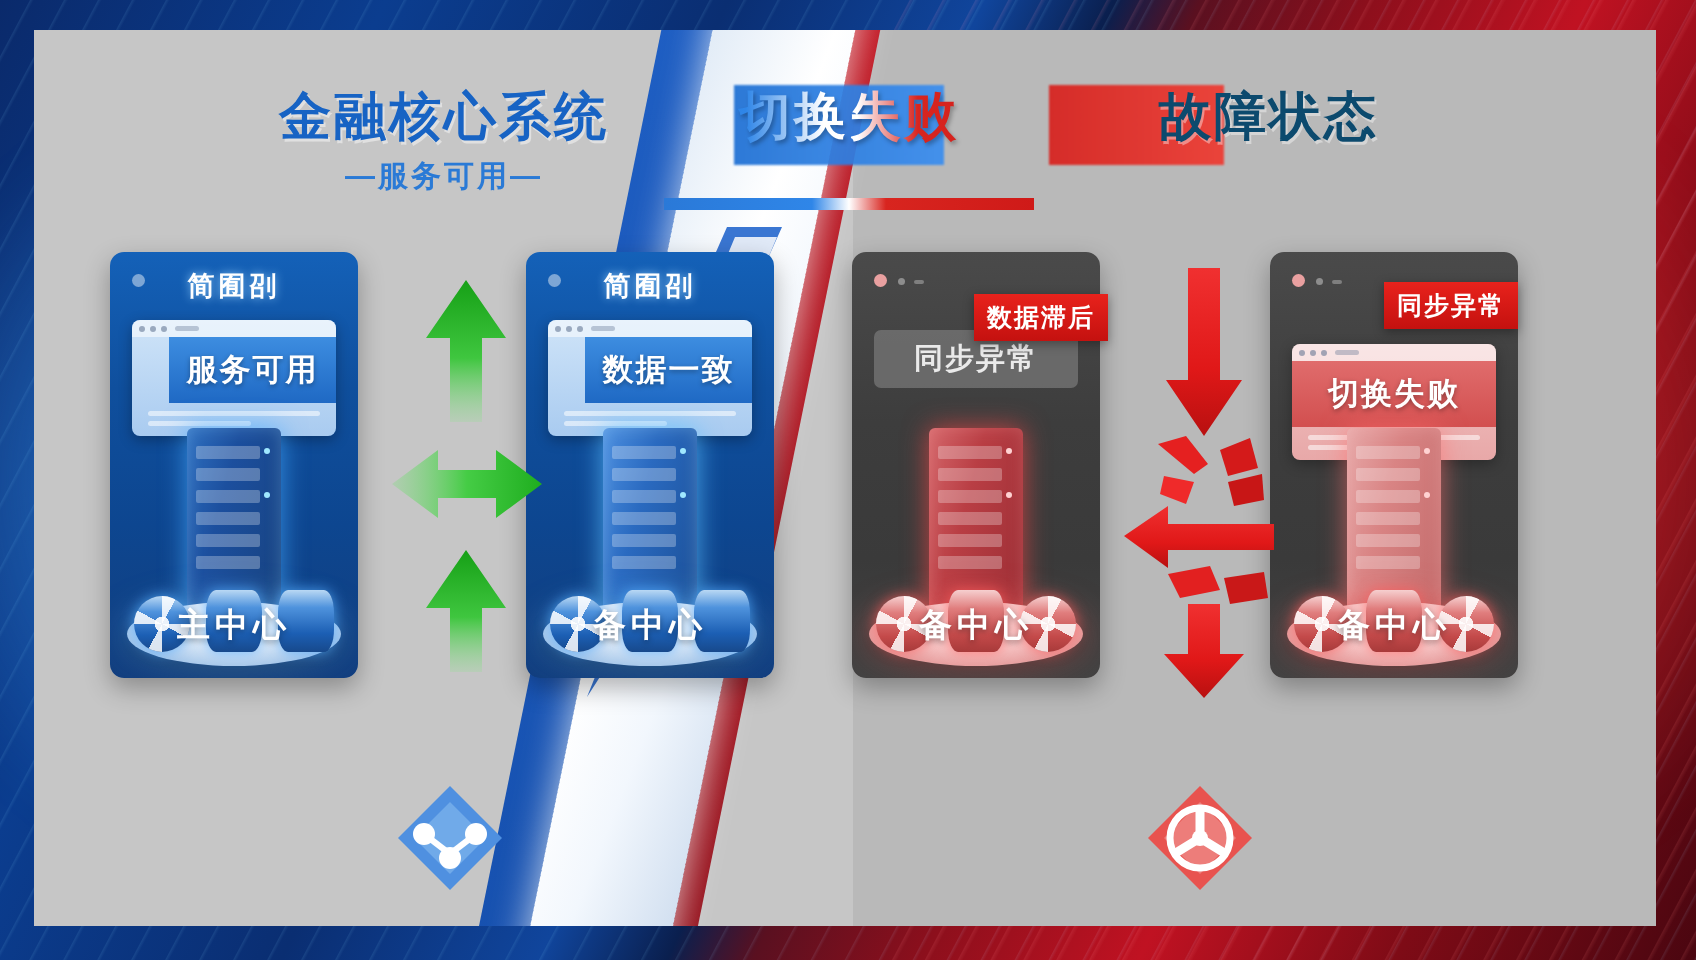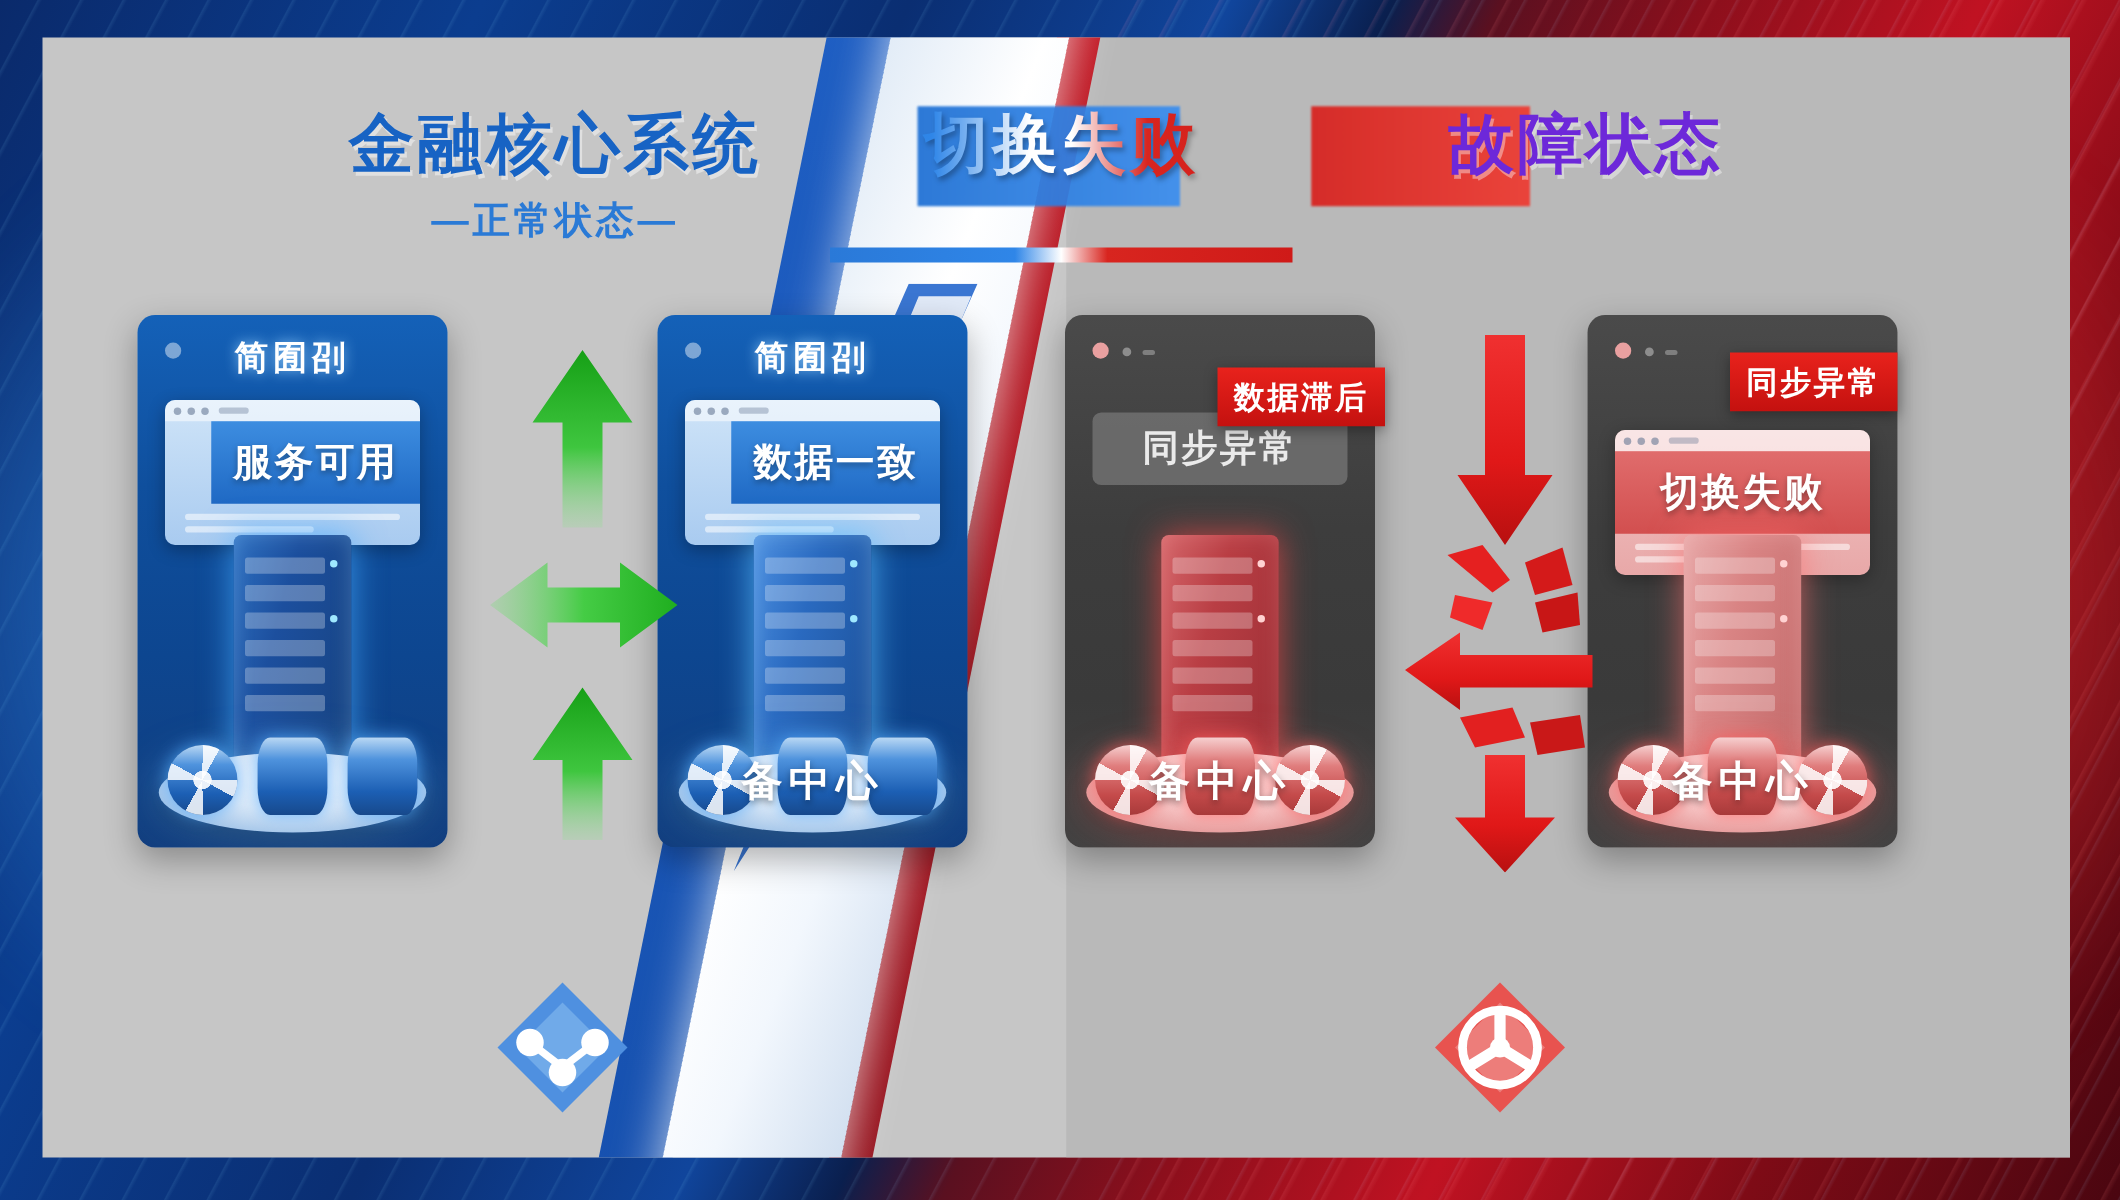--- a/index.html
+++ b/index.html
@@ -51,21 +51,21 @@
   #head-left .h-title { color:#1763c4; text-shadow:2px 3px 0 rgba(255,255,255,.45); }
   #head-left .h-sub { color:#2a7ad6; }
   #head-center { left:600px; width:430px; }
   #head-center .h-title { color:#ffffff;
     background:linear-gradient(90deg,#2a79d8 0%,#2f86e8 26%,#ffffff 44%,#ffffff 52%,#d8251f 66%,#cf1a18 100%);
     -webkit-background-clip:text; background-clip:text; color:transparent;
     text-shadow:0 0 0 rgba(0,0,0,0); filter:drop-shadow(2px 3px 2px rgba(0,0,0,.28)); }
   .center-underline { position:absolute; left:630px; top:168px; width:370px; height:12px; z-index:6;
     background:linear-gradient(90deg,#2a79d8 0%,#2f86e8 40%,#ffffff 50%,#d8251f 60%,#cf1a18 100%); }
   #head-right { left:1000px; width:470px; }
-  #head-right .h-title { color:#6d28d9; text-shadow:2px 3px 0 rgba(255,255,255,.4); }
+  #head-right .h-title { color:#0c4a6e; text-shadow:2px 3px 0 rgba(255,255,255,.4); }
   #head-right .h-sub { color:#e2352c; filter:blur(.4px); }
 
   
   .plate { position:absolute; z-index:5; filter:blur(1px); }
   .plate-b { left:700px; top:55px; width:210px; height:80px; background:linear-gradient(90deg,#1d6fd4,#3a8ef0); opacity:.92;}
   .plate-r { left:1015px; top:55px; width:175px; height:80px; background:linear-gradient(90deg,#d8211d,#ef3a31); opacity:.92;}
 
   
   .panel { position:absolute; top:222px; width:248px; height:426px; border-radius:14px; z-index:4;
     box-shadow:0 10px 26px rgba(0,0,0,.3); overflow:hidden; }
@@ -183,21 +183,21 @@
     <polygon points="150,0 40,250 98,250 10,470 190,190 120,190 205,0" fill="#2f6fd0" opacity="0.95"></polygon>
     <polygon points="158,10 60,245 110,245 35,440 185,195 122,195 200,10" fill="#ffffff" opacity="0.85"></polygon>
     <polygon points="120,150 62,260 104,258 55,430 150,250 108,252 150,150" fill="#d0231e" opacity="0.9"></polygon>
   </svg>
 
   <div class="plate plate-b"></div>
   <div class="plate plate-r"></div>
 
   <div class="head" id="head-left">
     <div class="h-title nomark">金融核心系统</div>
-    <div class="h-sub nomark">—正常状态—</div>
+    <div class="h-sub nomark">—服务可用—</div>
   </div>
 
   <div class="head" id="head-center">
     <div class="h-title nomark">切换失败</div>
   </div>
   <div class="center-underline"></div>
 
   <div class="head" id="head-right">
     <div class="h-title nomark">故障状态</div>
   </div>
@@ -229,20 +229,21 @@
         <span class="led" style="top:20px"></span>
           <span class="led" style="top:64px"></span>
       </div>
       <div class="plinth b"></div>
       <div class="disk b left">
           <span class="fan"></span>
         </div>
       <div class="disk b cyl mid"></div>
       <div class="disk b cyl right"></div>
     </div>
+    <div class="p-foot nomark">主中心</div>
   </div>
 
   <div class="panel blue" id="panel2">
     <span class="p-dot"></span>
     <div class="p-head nomark">简囿刟</div>
     <div class="win blue">
       <div class="win-bar">
           <i></i>
           <i></i>
           <i></i>

